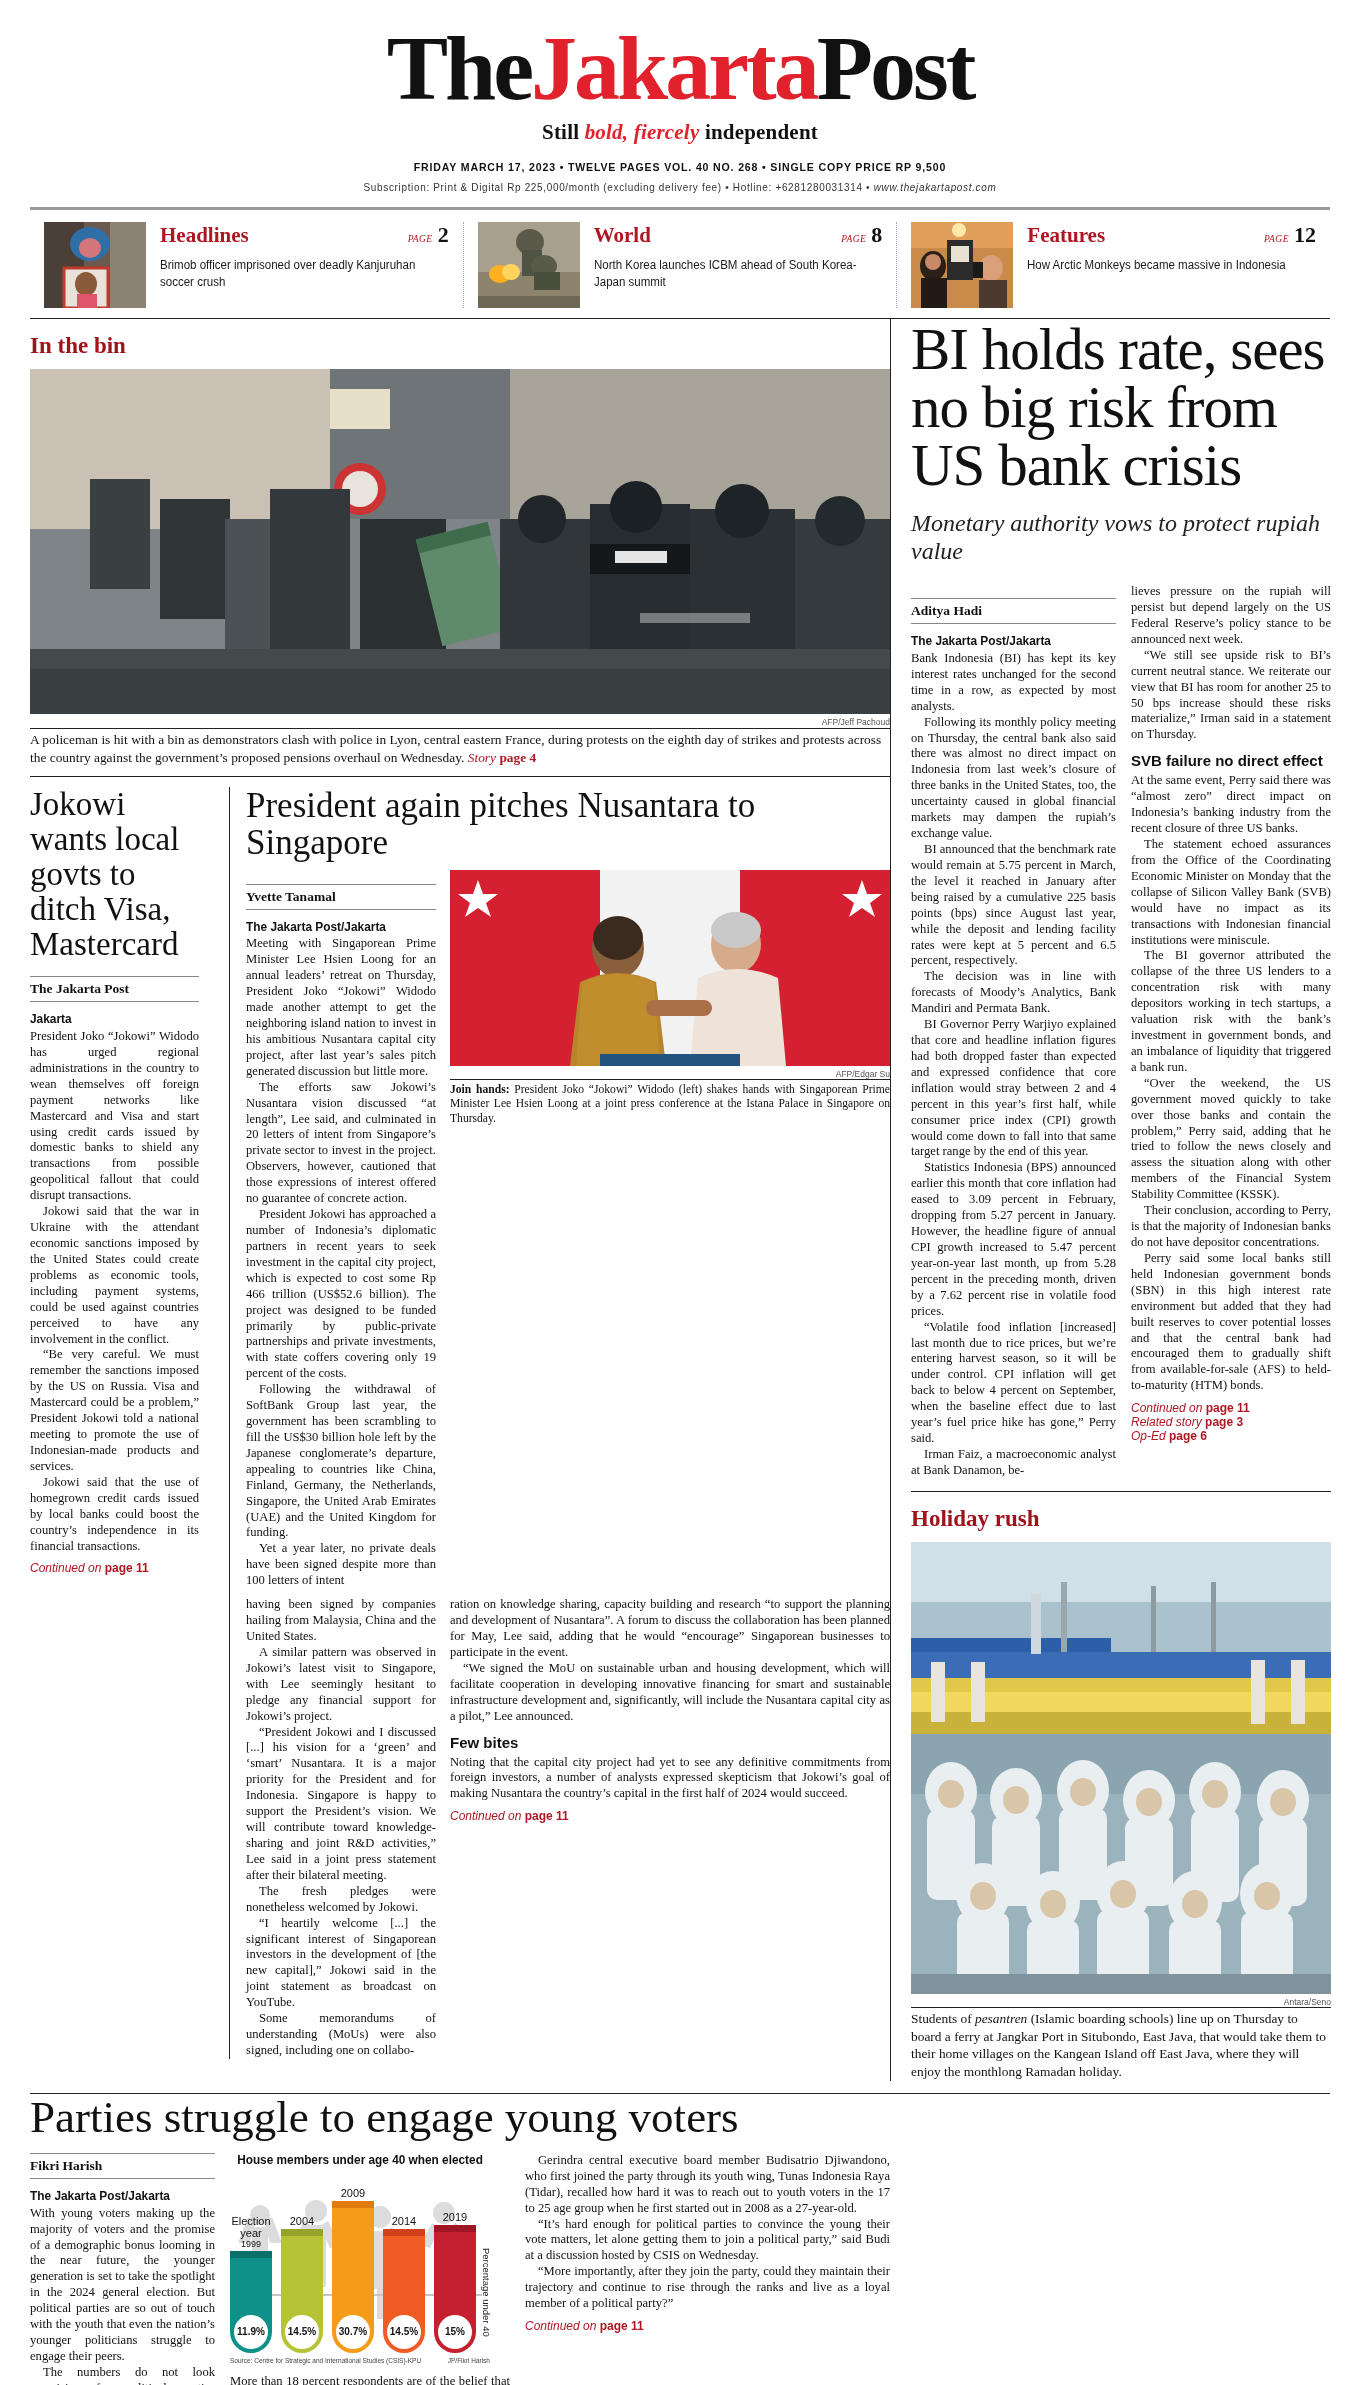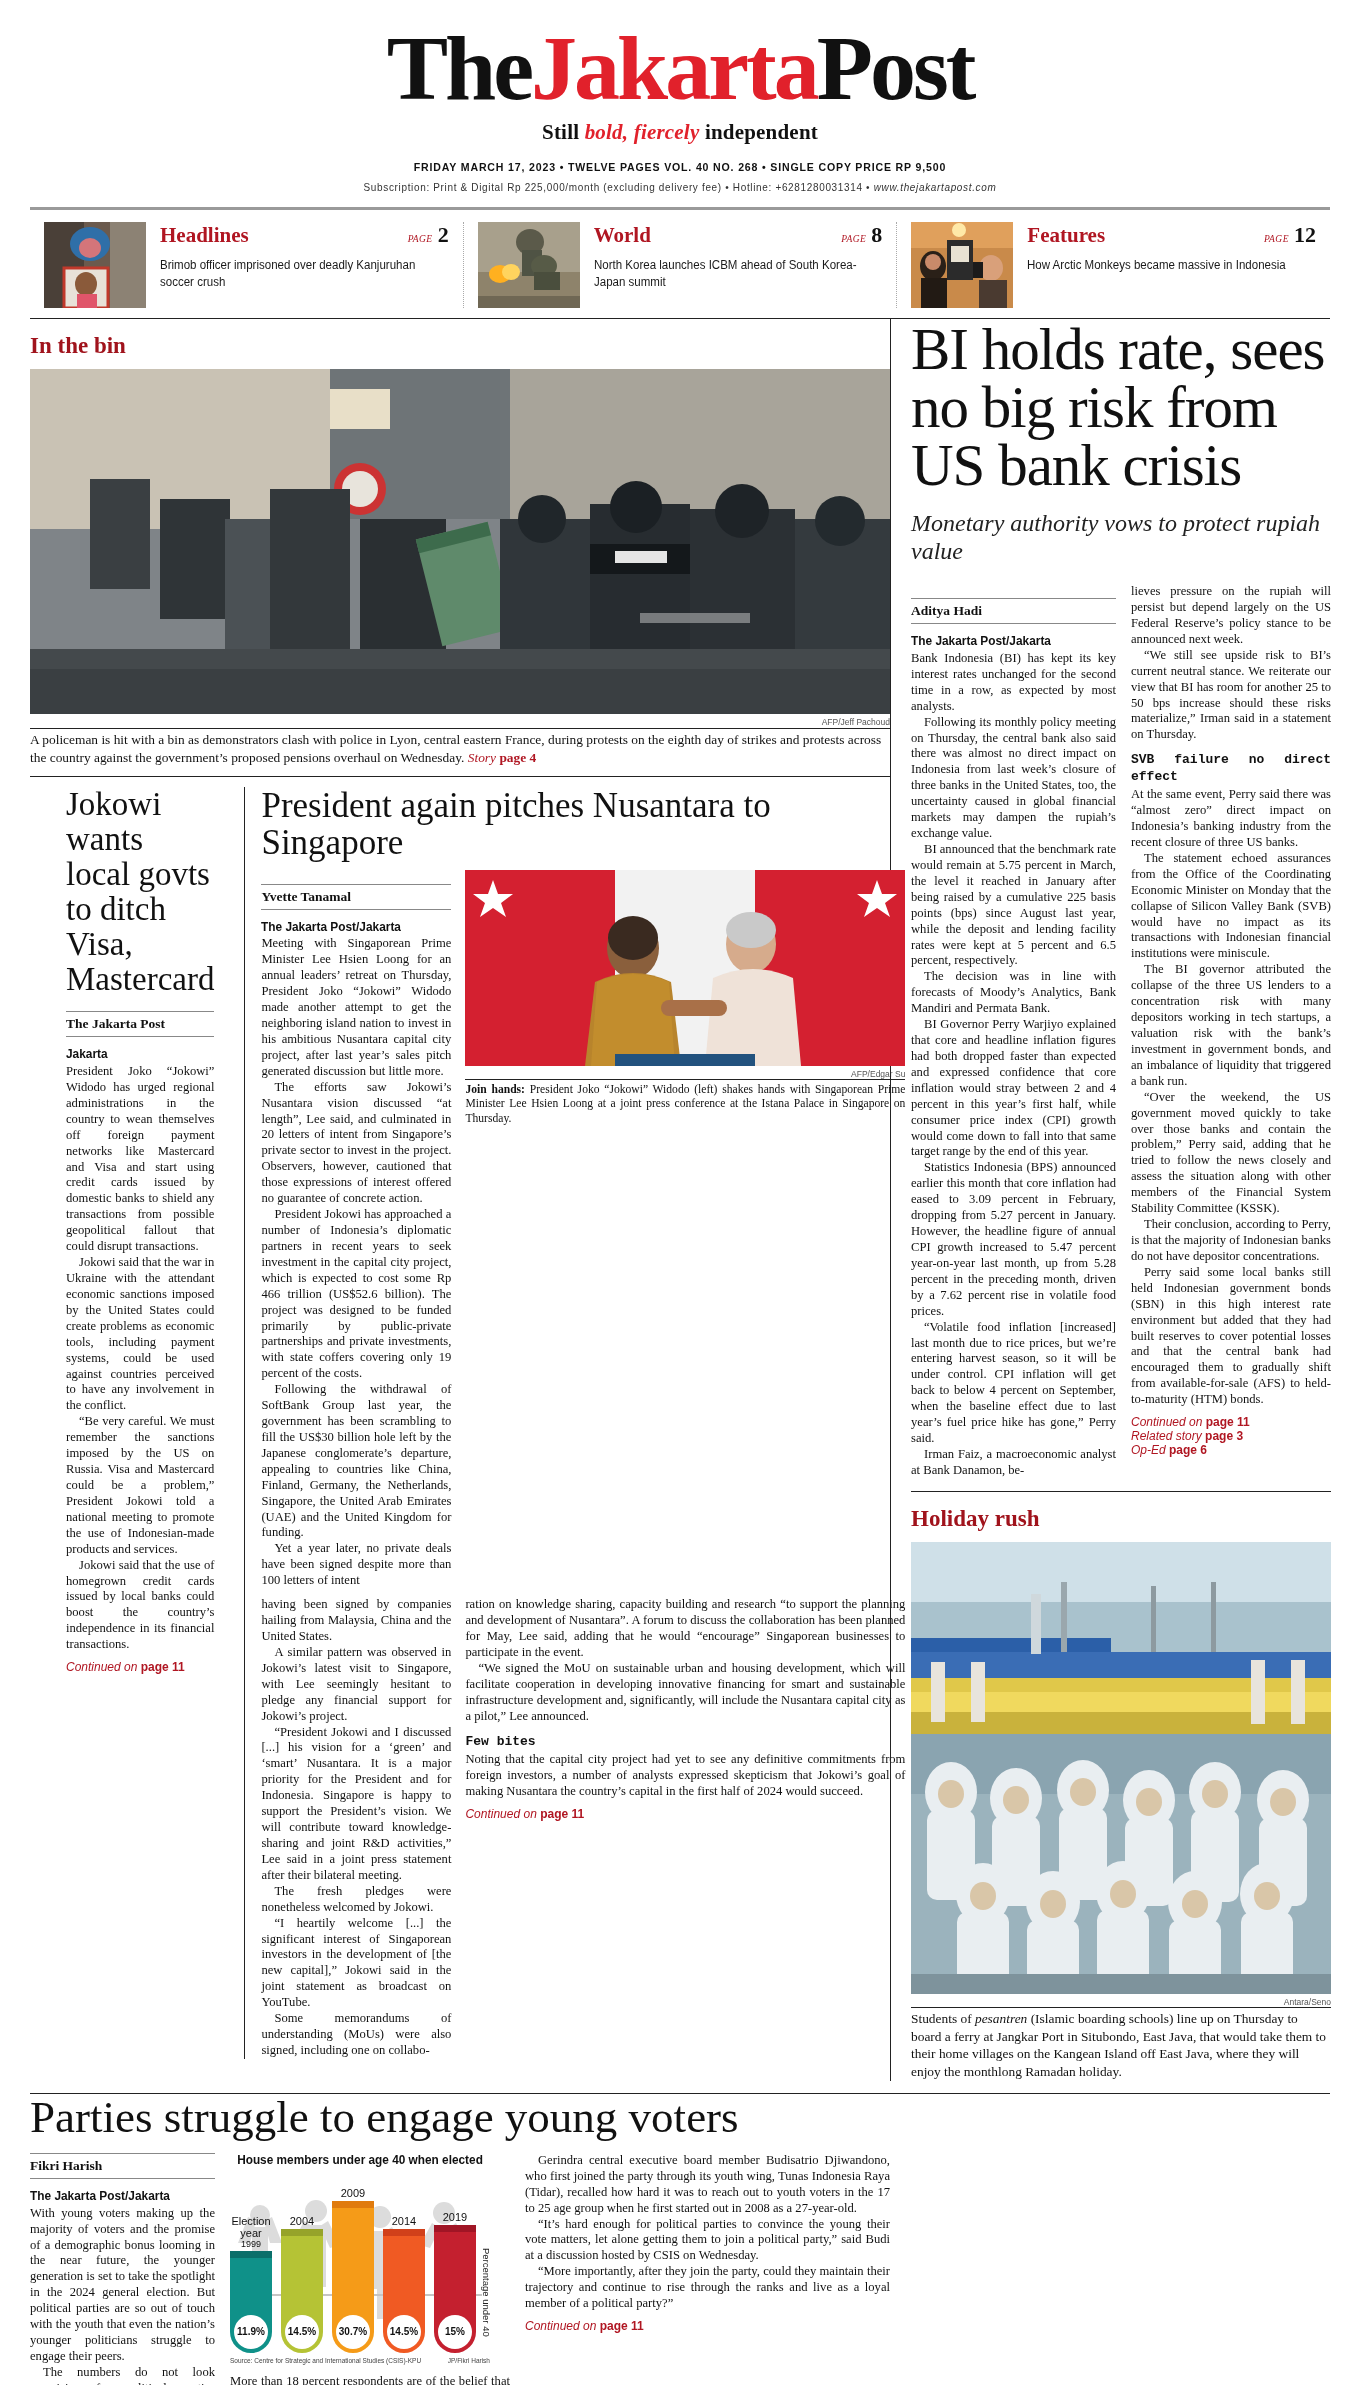--- a/index.html
+++ b/index.html
@@ -57,21 +57,21 @@
 
   .byline{font-family:"Liberation Serif",serif;font-weight:bold;font-size:13.5px;text-align:left;
           border-top:1px solid #888;border-bottom:1px solid #888;padding:4px 0;margin:14px 0 10px 0;}
   .dept{font-family:"Liberation Sans",sans-serif;font-weight:bold;font-size:12.5px;margin-bottom:1px;
         transform:scaleX(.95);transform-origin:left;}
 
   .bodytext{font-family:"Liberation Serif",serif;font-size:12.6px;line-height:1.265;text-align:justify;
             hyphens:auto;-webkit-hyphens:auto;}
   .bodytext p{margin:0;text-indent:13px;}
   .bodytext p.first{text-indent:0;}
-  .subhead{font-family:Liberation Mono, monospace;font-weight:bold;font-size:13px;margin:9px 0 2px 0;}
+  .subhead{font-family:Liberation Sans, sans-serif;font-weight:bold;font-size:15px;margin:9px 0 2px 0;}
   .contd{font-family:"Liberation Sans",sans-serif;font-style:italic;font-size:12px;color:#b01622;text-align:left;margin-top:7px;}
   .contd b{font-style:normal;}
 
   
   .ph{position:relative;overflow:hidden;background:#ccc;}
 
   
   .chart-card{width:260px;}
   .chart-title{font-family:"Liberation Sans",sans-serif;font-weight:bold;font-size:12.2px;text-align:center;
                margin-bottom:4px;transform:scaleX(.97);}
@@ -233,21 +233,21 @@
       <div class="credit">AFP/Jeff Pachoud</div>
       <div style="border-top:1px solid #222;margin-top:1px;"></div>
       <div class="caption"><span>A policeman is hit with a bin as demonstrators clash with police in Lyon, central eastern France, during protests on the eighth day of strikes and protests across the country against the government’s proposed pensions overhaul on Wednesday. </span><span class="story"><span>Story </span><b>page 4</b></span></div>
 
       <div style="margin-top:10px;">
           <hr class="rule">
         </div>
 
       <div style="display:flex;margin-top:10px;">
 
-        <div style="width:185px;padding-right:30px;border-right:1px solid #222;margin-left:36px;">
+        <div style="width:185px;padding-right:30px;border-right:1px solid #222;">
           <div class="hl-large">Jokowi wants local govts to ditch Visa, Mastercard</div>
           <div class="byline">The Jakarta Post</div>
           <div class="bodytext">
             <div class="dept">Jakarta</div>
             <p class="first">President Joko “Jokowi” Widodo has urged regional administrations in the country to wean themselves off foreign payment networks like Mastercard and Visa and start using credit cards issued by domestic banks to shield any transactions from possible geopolitical fallout that could disrupt transactions.</p>
             <p>Jokowi said that the war in Ukraine with the attendant economic sanctions imposed by the United States could create problems as economic tools, including payment systems, could be used against countries perceived to have any involvement in the conflict.</p>
             <p>“Be very careful. We must remember the sanctions imposed by the US on Russia. Visa and Mastercard could be a problem,” President Jokowi told a national meeting to promote the use of Indonesian-made products and services.</p>
             <p>Jokowi said that the use of homegrown credit cards issued by local banks could boost the country’s independence in its financial transactions.</p>
           </div>
           <div class="contd"><span>Continued on </span><b>page 11</b></div>

